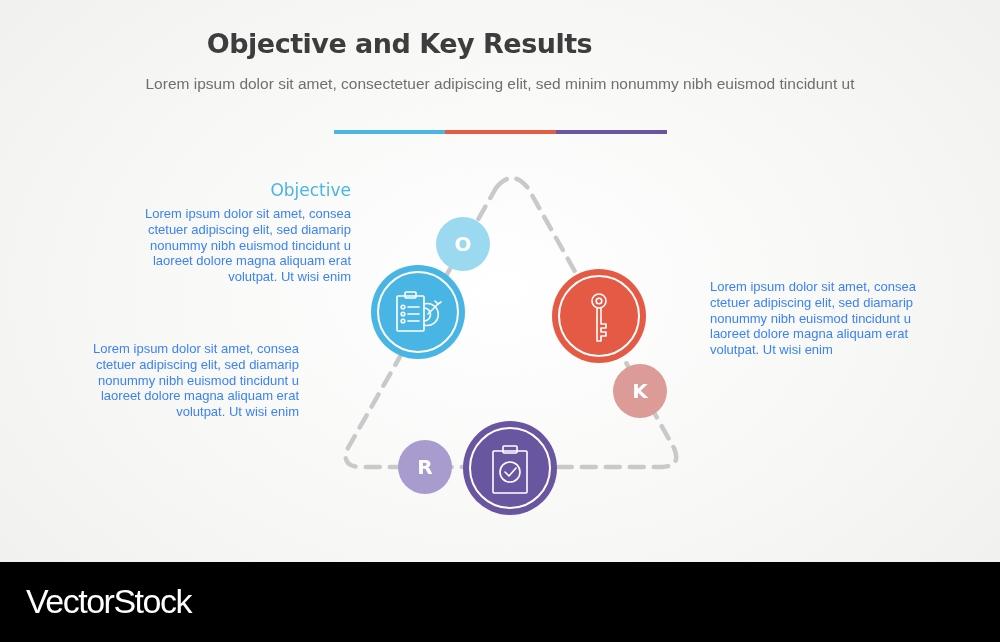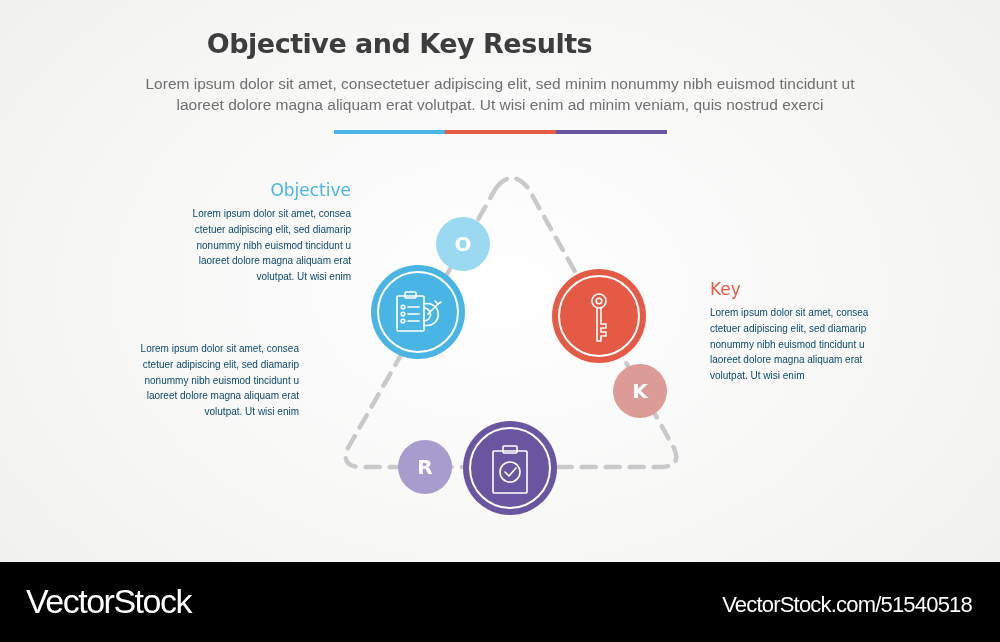--- a/index.html
+++ b/index.html
@@ -7,36 +7,35 @@
          background: radial-gradient(ellipse at 50% 45%, #ffffff 0%, #f7f7f6 55%, #efefee 100%);
          font-family: "Liberation Sans", "DejaVu Sans", sans-serif; }
   .title { position:absolute; left:0; width:799px; top:28px; text-align:center;
            font-size:27px; font-weight:bold; color:#3d3d3d; font-family:"DejaVu Sans", sans-serif; letter-spacing:-0.5px; }
   .subtitle { position:absolute; left:70px; width:860px; top:73px; text-align:center;
               font-size:15.5px; line-height:21px; color:#6f6f6f; }
   .tribar { position:absolute; top:130px; left:334px; height:4px; display:flex; }
   .tribar span { display:block; width:111px; height:4px; }
   .block { position:absolute; width:240px; }
   .block .head { font-family:"DejaVu Sans", sans-serif; font-weight:normal; font-size:17px; margin-bottom:6px; }
-  .block .body { font-size:10px; line-height:15.8px; color:#0c4a6e; }
+  .block .body { font-size:13px; line-height:15.8px; color:#3b82f6; }
   .right { text-align:right; }
   .left { text-align:left; }
   svg.diagram { position:absolute; left:0; top:0; }
   .footer { position:absolute; left:0; top:562px; width:1000px; height:80px; background:#000; }
   .footer .brand { position:absolute; left:26px; top:20px; color:#fff; font-size:34px; letter-spacing:-1.5px; font-family:"Liberation Sans", sans-serif; }
   .footer .ref { position:absolute; right:28px; top:30px; color:#fff; font-size:22px; letter-spacing:-0.8px; font-family:"Liberation Sans", sans-serif; }
   .letter { font-family:"DejaVu Sans", sans-serif; font-weight:bold; font-size:20px; fill:#fff; }
 </style>
 </head>
 <body>
 
 <div class="title">Objective and Key Results</div>
 <div class="subtitle">
   <div>Lorem ipsum dolor sit amet, consectetuer adipiscing elit, sed minim nonummy nibh euismod tincidunt ut</div>
-  <div>laoreet dolore magna aliquam erat volutpat. Ut wisi enim ad minim veniam, quis nostrud exerci</div>
 </div>
 <div class="tribar">
   <span style="background:#4ab6e4"></span>
   <span style="background:#e55b46"></span>
   <span style="background:#6a55a0"></span>
 </div>
 
 <div class="block right" style="left:111px; top:180px;">
   <div class="head" style="color:#49b5e5">Objective</div>
   <div class="body">
@@ -52,21 +51,20 @@
   <div class="body">
     <div>Lorem ipsum dolor sit amet, consea</div>
     <div>ctetuer adipiscing elit, sed diamarip</div>
     <div>nonummy nibh euismod tincidunt u</div>
     <div>laoreet dolore magna aliquam erat</div>
     <div>volutpat. Ut wisi enim</div>
   </div>
 </div>
 
 <div class="block left" style="left:710px; top:279px;">
-  <div class="head" style="color:#e55a45">Key</div>
   <div class="body">
     <div>Lorem ipsum dolor sit amet, consea</div>
     <div>ctetuer adipiscing elit, sed diamarip</div>
     <div>nonummy nibh euismod tincidunt u</div>
     <div>laoreet dolore magna aliquam erat</div>
     <div>volutpat. Ut wisi enim</div>
   </div>
 </div>
 
 <svg class="diagram" width="1000" height="642" viewBox="0 0 1000 642">
@@ -124,14 +122,13 @@
       <rect x="493" y="451" width="34" height="42" rx="1"></rect>
       <rect x="503" y="446" width="14" height="7" rx="1"></rect>
       <circle cx="510" cy="472" r="10"></circle>
       <path d="M 505 472 L 509 476 L 516 468"></path>
     </g>
   </g>
 </svg>
 
 <div class="footer">
   <div class="brand">VectorStock</div>
-  <div class="ref">VectorStock.com/51540518</div>
 </div>
 
 </body></html>

